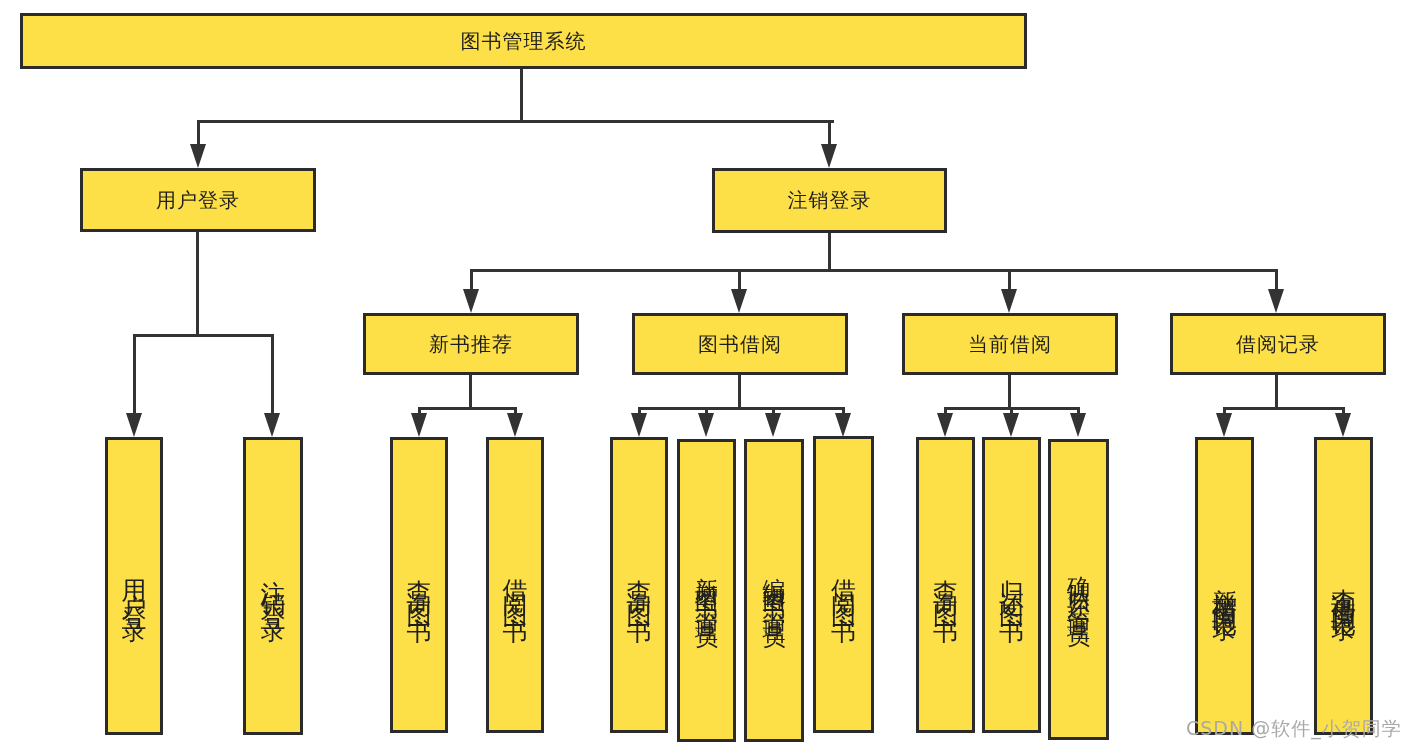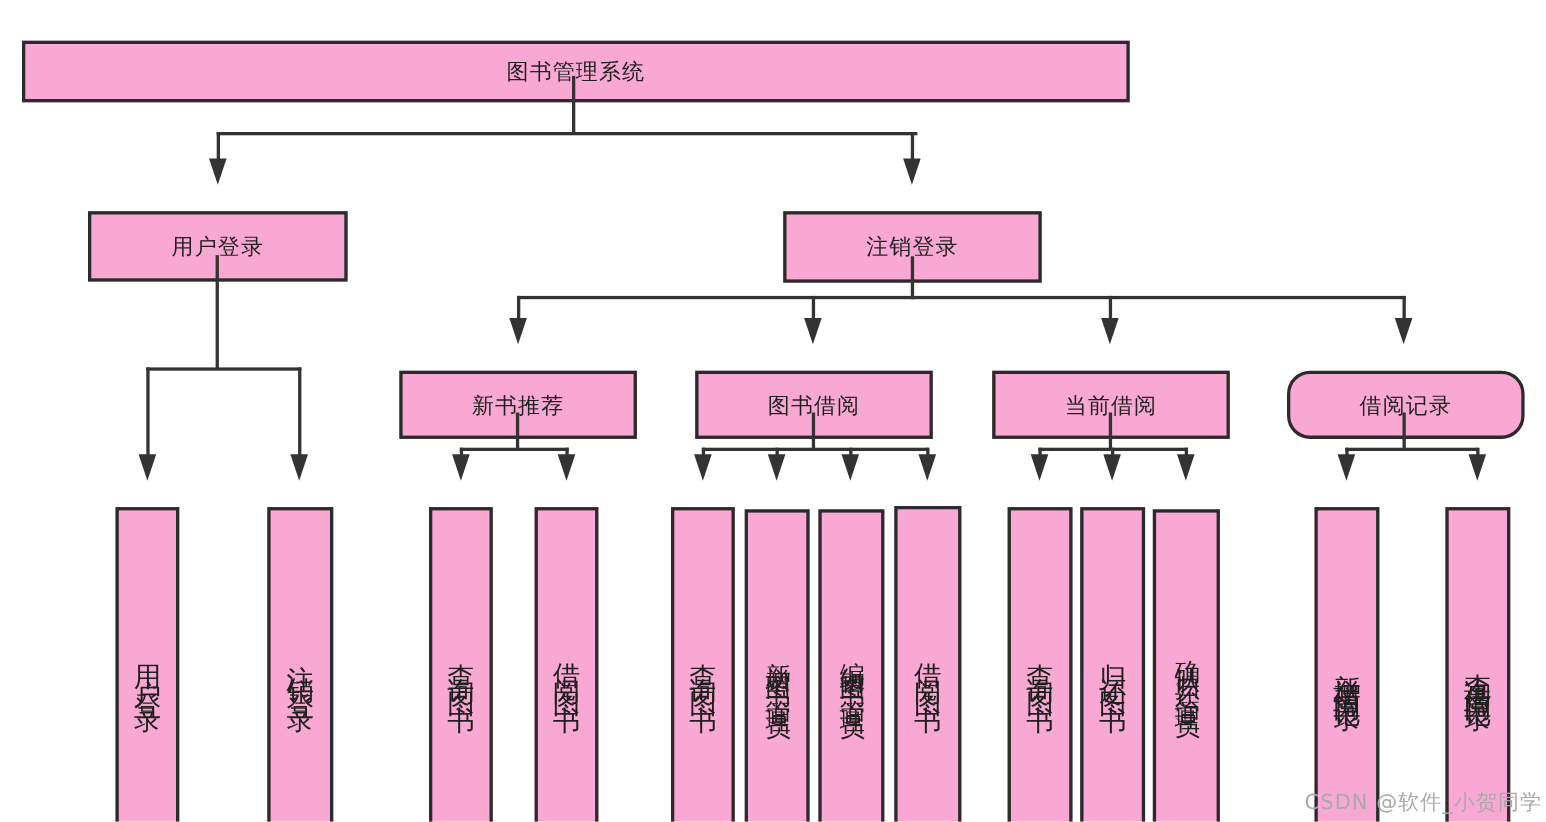--- a/index.html
+++ b/index.html
@@ -5,24 +5,23 @@
   html,body { margin:0; padding:0; background:#ffffff; }
   .stage {
     position:relative; width:1405px; height:747px;
     background:#ffffff; overflow:hidden;
     font-family:"DejaVu Sans", sans-serif;
     color:#1f1f1f;
   }
   
   .node {
     position:absolute; box-sizing:border-box;
-    background:#f9a8d4; border:3px solid #2b2b2b;
+    background:#fde047; border:3px solid #2b2b2b;
     display:flex; align-items:center; justify-content:center;
     text-align:center;
-    margin-top:24px;
   }
   .h-label { font-size:20px; letter-spacing:1px; white-space:nowrap; }
   .v-label {
     writing-mode:vertical-rl; text-orientation:mixed;
     white-space:nowrap; line-height:1;
   }
   .vt4 { font-size:25px; letter-spacing:13px; }
   .vt6 { font-size:25px; letter-spacing:6px;  }
   .vt9 { font-size:23px; letter-spacing:7px;  }
   
@@ -84,21 +83,21 @@
 
   <div class="node" style="left:632px; top:313px; width:216px; height:62px;">
     <span class="h-label">图书借阅</span>
   </div>
   <div class="node" style="left:363px; top:313px; width:216px; height:62px;">
     <span class="h-label">新书推荐</span>
   </div>
   <div class="node" style="left:902px; top:313px; width:216px; height:62px;font-family:Liberation Serif, serif;">
     <span class="h-label">当前借阅</span>
   </div>
-  <div class="node" style="left:1170px; top:313px; width:216px; height:62px;border-radius:21px;">
+  <div class="node" style="left:1170px; top:313px; width:216px; height:62px;">
     <span class="h-label">借阅记录</span>
   </div>
 
   <div class="vline" style="left:469px; top:375px; height:35px;"></div>
   <div class="hline" style="left:418px; top:407px; width:99px;"></div>
   <div class="vline" style="left:418px; top:407px; height:9px;"></div>
   <div class="arrow" style="left:411px; top:413px;"></div>
   <div class="vline" style="left:514px; top:407px; height:9px;"></div>
   <div class="arrow" style="left:507px; top:413px;"></div>
 

